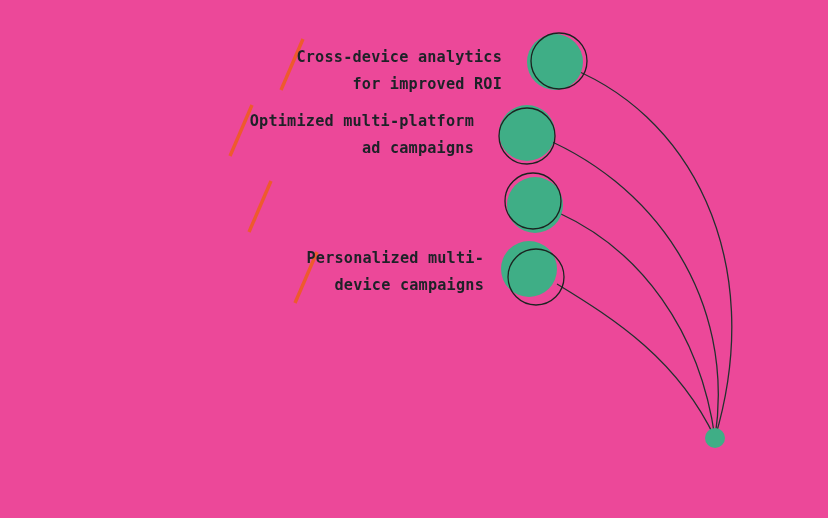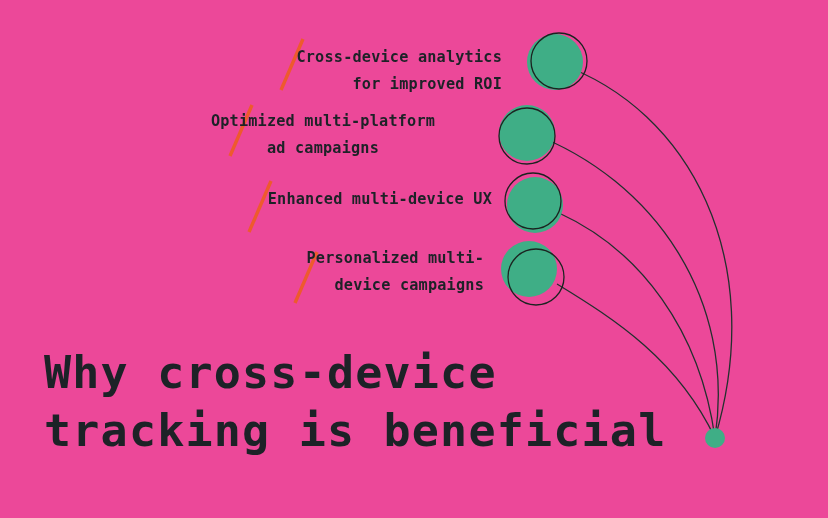--- a/index.html
+++ b/index.html
@@ -31,21 +31,21 @@
     font-family: "DejaVu Sans Mono", "Liberation Mono", monospace;
     font-weight: bold;
     font-size: 15.2px;
     line-height: 27px;
     letter-spacing: 0.2px;
     color: #1d2227;
     white-space: pre-line;
     z-index: 4;
   }
   #label-0 { left: 200px; top: 44px;  width: 302px; }
-  #label-1 { left: 172px; top: 108px; width: 302px; text-align: center; }
+  #label-1 { left: 172px; top: 108px; width: 302px; }
   #label-2 { left: 190px; top: 186px; width: 302px; }
   #label-3 { left: 182px; top: 245px; width: 302px; }
 
   #headline {
     position: absolute;
     left: 44px;
     top: 344px;
     width: 700px;
     z-index: 4;
     font-family: "DejaVu Sans Mono", "Liberation Mono", monospace;
@@ -100,21 +100,18 @@
 
     <circle cx="715" cy="438" r="10" fill="#3fae86"></circle>
   </svg>
 
   <div class="label" id="label-0">Cross-device analytics
 for improved ROI</div>
 
   <div class="label" id="label-1">Optimized multi-platform
 ad campaigns</div>
 
-  <div class="label" id="label-2">Enhanced multi-device UX</div>
 
   <div class="label" id="label-3">Personalized multi-
 device campaigns</div>
 
-  <div id="headline">Why cross-device
-tracking is beneficial</div>
 
 </div>
 
 </body></html>

